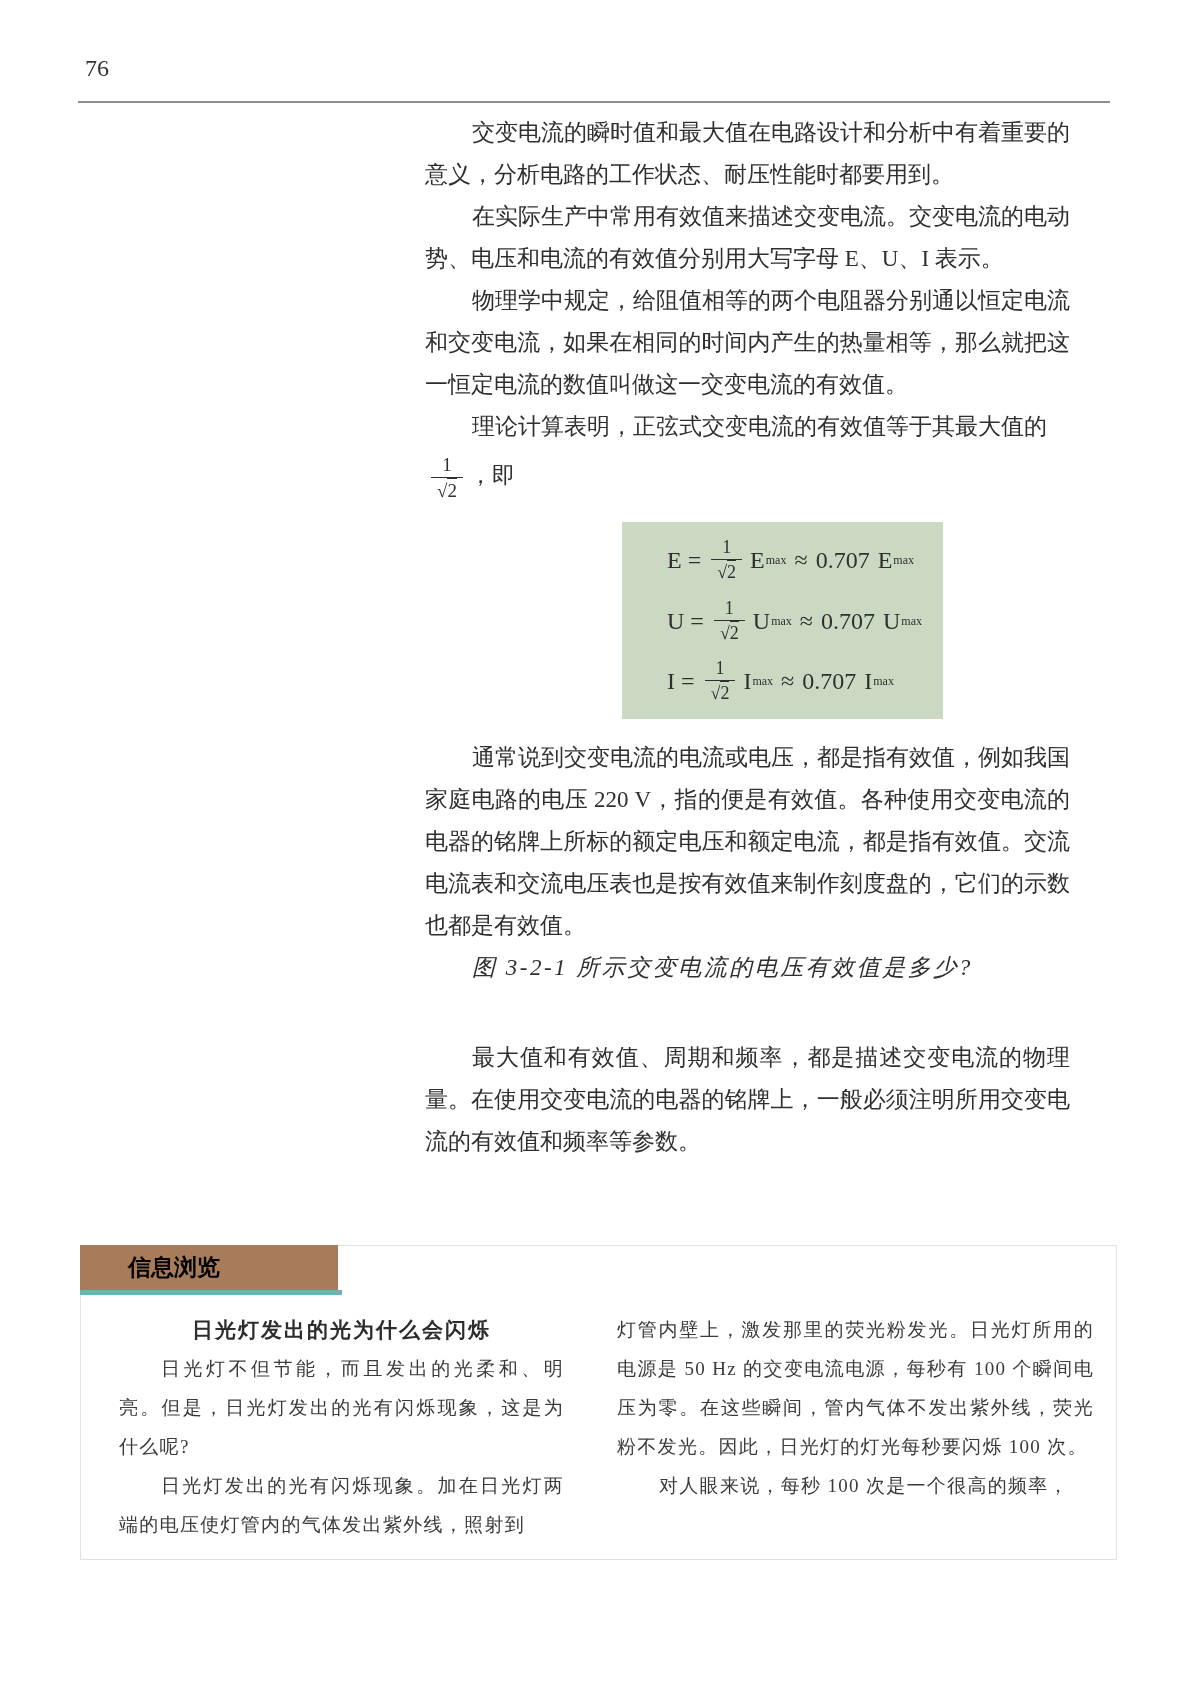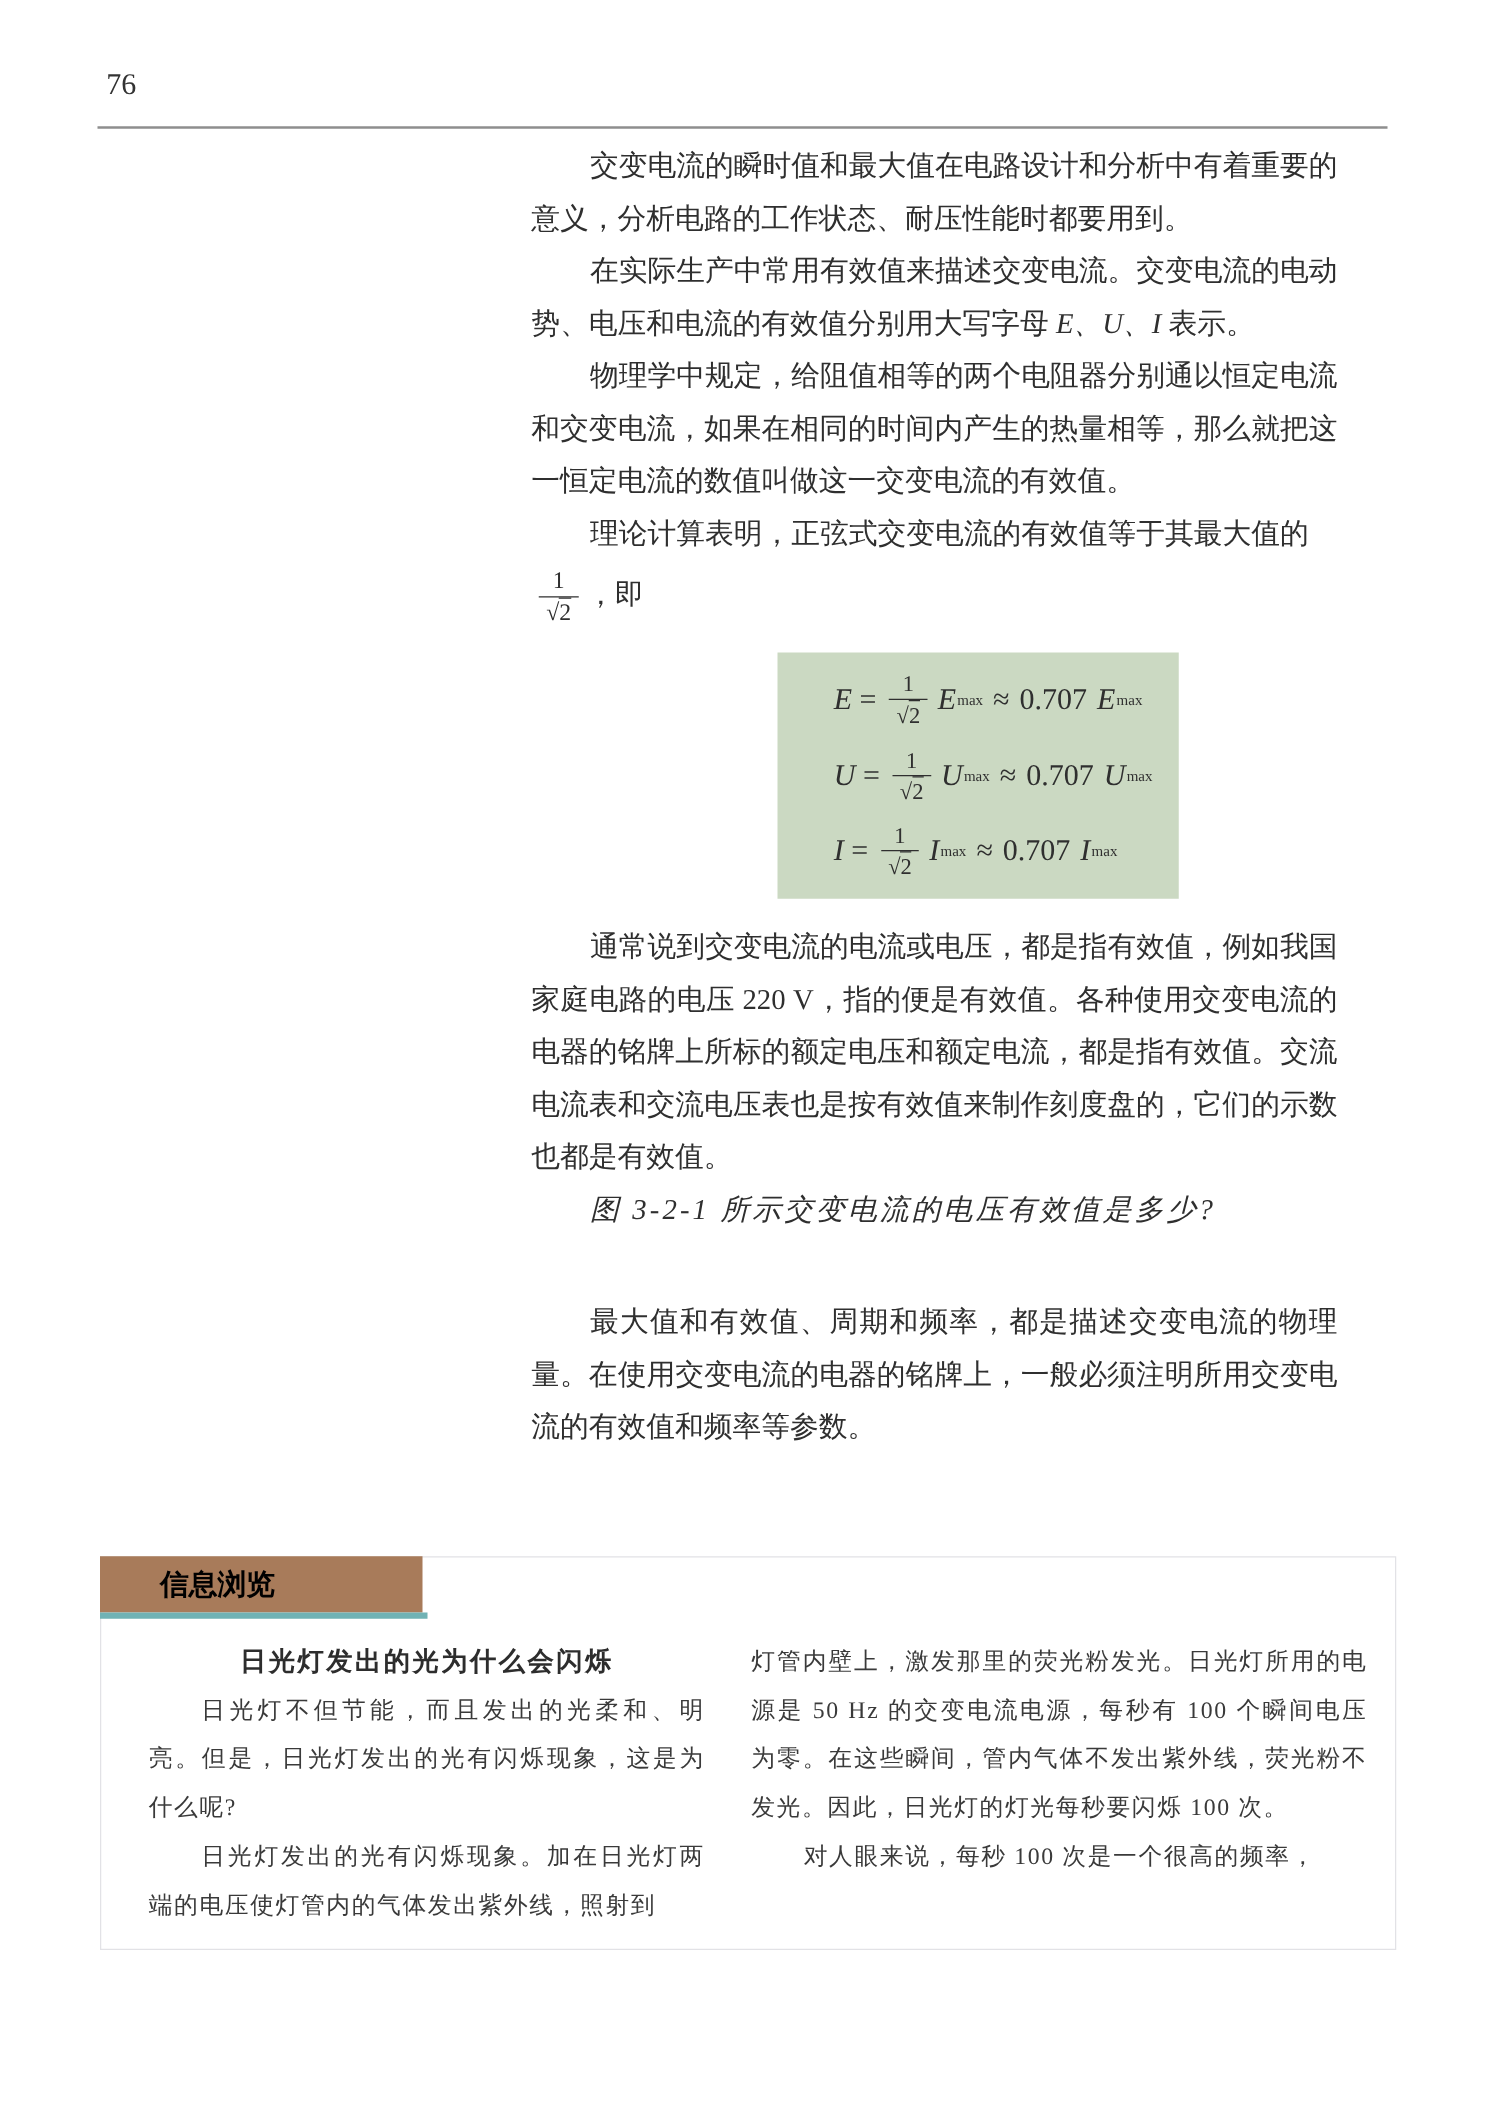--- a/index.html
+++ b/index.html
@@ -18,21 +18,21 @@
   .top-rule {
     position:absolute; left:78px; top:101px;
     width:1032px; height:2px; background:#8e8e8e;
   }
   .main-text {
     position:absolute; left:425px; top:112px; width:645px;
     font-size:23px; line-height:42px;
     text-align:justify;
   }
   .para { margin:0; text-indent:47px; }
-  .mvar { font-style:italic; font-family:"Liberation Serif", serif; }
+  .mvar { font-family:"Liberation Serif", serif; }
   .msub { font-size:12px; font-style:normal; vertical-align:sub; margin-left:1px; }
 
   .frac {
     display:inline-block; vertical-align:middle;
     text-align:center; font-size:19px; line-height:1.15;
     margin:0 6px;
   }
   .frac .fnum { display:block; padding:0 6px 1px; }
   .frac .fden { display:block; border-top:1.5px solid #2f2f2f; padding:2px 6px 0; }
   .sqrt-arg { border-top:1.3px solid #2f2f2f; padding-top:1px; }
@@ -76,21 +76,21 @@
     font-weight:bold; font-size:23px;
     line-height:45px; padding-left:48px; box-sizing:border-box;
   }
   .info-header-accent {
     position:absolute; left:-1px; top:44px;
     width:262px; height:5px;
     background:#70b2b4;
   }
   .info-columns {
     position:absolute; left:38px; top:64px; right:22px;
-    display:flex; column-gap:37px;
+    display:flex; column-gap:53px;
     font-size:19px; line-height:39px;
     letter-spacing:1.3px; text-align:justify;
     color:#3a3a3a;
   }
   .info-col-left { width:445px; flex:0 0 auto; }
   .info-col-right { flex:1 1 auto; }
   .info-title {
     font-family:"Liberation Sans", sans-serif;
     font-weight:bold; font-size:21px;
     text-align:center; text-indent:0;

